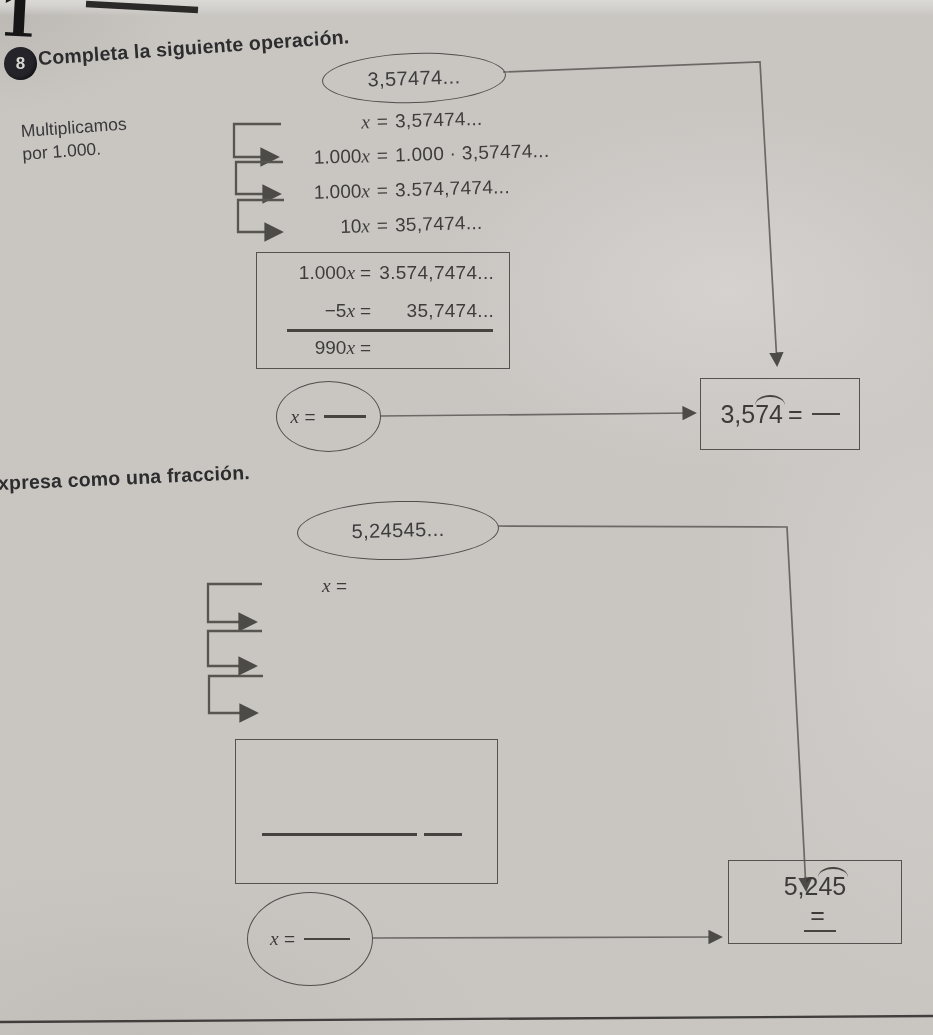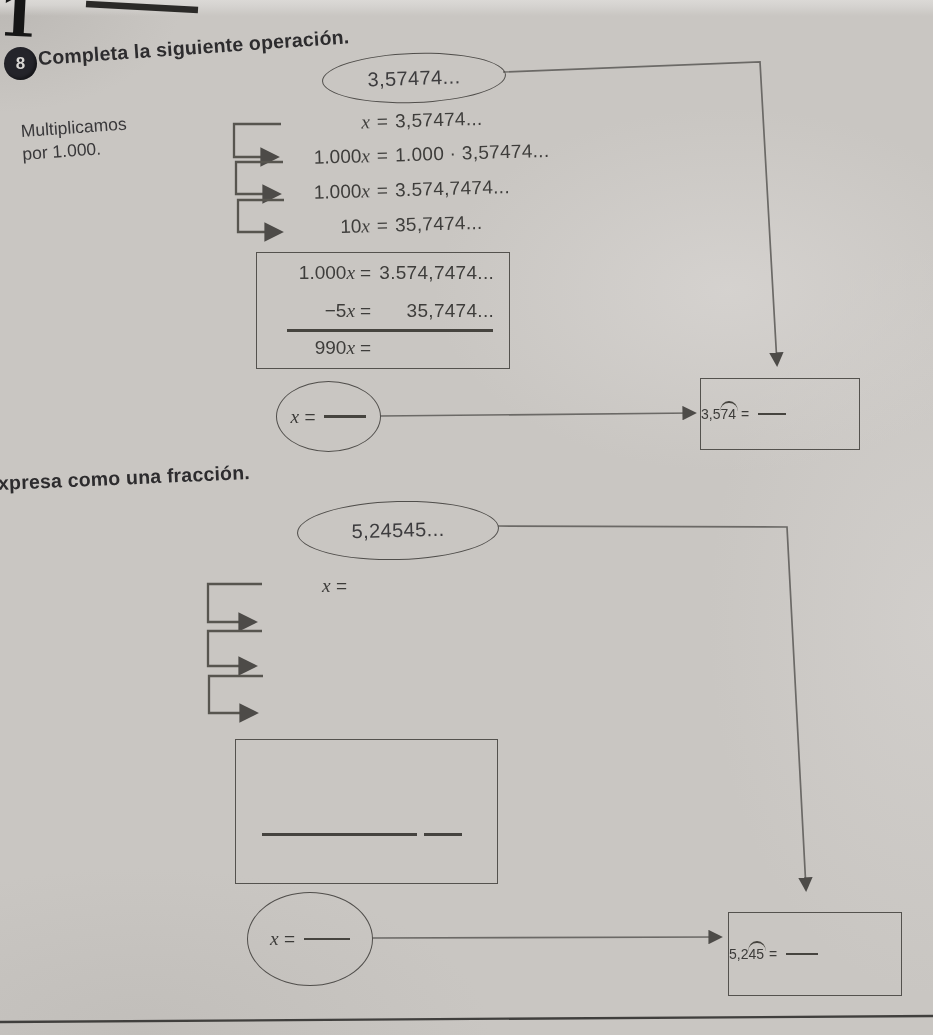--- a/index.html
+++ b/index.html
@@ -43,21 +43,21 @@
   .sb-row{position:absolute;left:22px;display:flex;align-items:baseline;font-size:19px;color:#3e3d3b;}
   .sb-lhs{width:76px;text-align:right;white-space:nowrap;}
   .sb-eq{margin:0 5px;}
   .sb-rhs{width:118px;text-align:right;white-space:nowrap;letter-spacing:.3px;}
   .sb-rule{position:absolute;height:2.5px;background:#46443f;}
 
   .blank{display:inline-block;height:2.2px;background:#46443f;}
   .oval-x{display:flex;align-items:center;justify-content:center;font-size:19px;color:#3c3b39;}
   .oval-x .blank{margin-left:9px;}
 
-  .resbox{display:flex;align-items:center;justify-content:flex-start;font-size:14px;color:#3c3b39;}
+  .resbox{display:flex;align-items:center;justify-content:center;font-size:25px;color:#3c3b39;}
   .arc{position:relative;display:inline-block;}
   .arc::before{content:"";position:absolute;left:0;right:-2px;top:-5px;height:9px;
     border-top:2px solid #46443f;border-radius:50% 50% 0 0/95% 95% 0 0;}
   .resbox .blank{margin-left:9px;}
   .res-eq{margin-left:5px;}
 
   .xlabel{font-size:19px;color:#3c3b39;}
   .work-line{position:absolute;height:2.5px;background:#45433f;}
 </style>
 </head>
@@ -177,17 +177,17 @@
 <div class="abs shape boxed" style="left:235px;top:739px;width:261px;height:143px;">
   <div class="work-line" style="left:26px;top:93px;width:155px;"></div>
   <div class="work-line" style="left:188px;top:93px;width:38px;"></div>
 </div>
 
 <div class="abs shape oval oval-x" style="left:247px;top:892px;width:124px;height:92px;">
   <span class="txt"><i class="v">x</i> <span>=</span></span>
   <span class="blank" style="width:46px;"></span>
 </div>
 
-<div class="abs shape boxed resbox" style="left:728px;top:912px;width:172px;height:82px;">
+<div class="abs shape boxed resbox" style="left:728px;top:860px;width:172px;height:82px;flex-direction:column;">
   <span class="txt"><span>5,2</span><span class="arc">45</span></span>
   <span class="res-eq txt">=</span>
   <span class="blank" style="width:32px;"></span>
 </div>
 
 </body></html>

